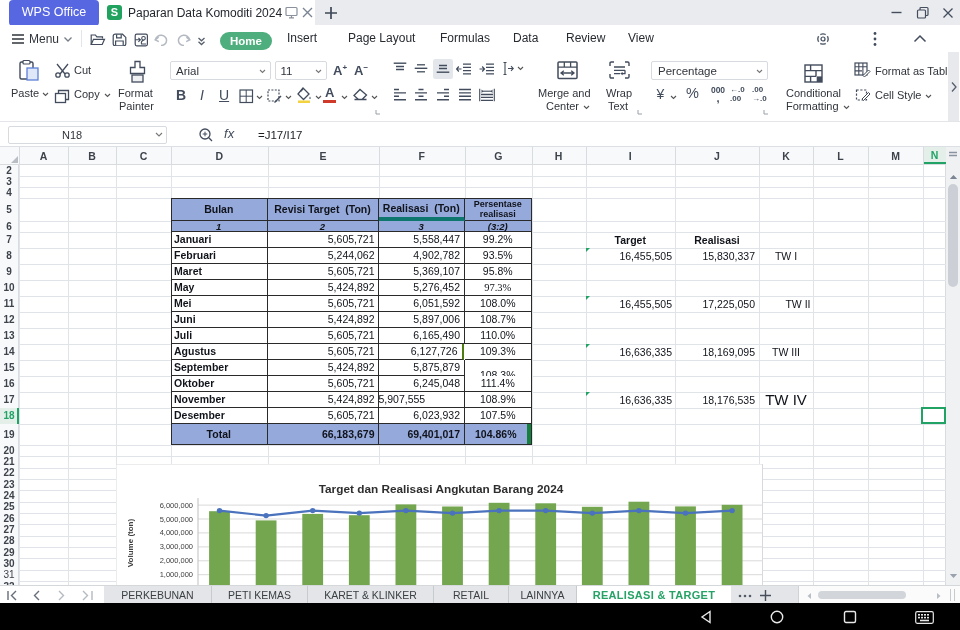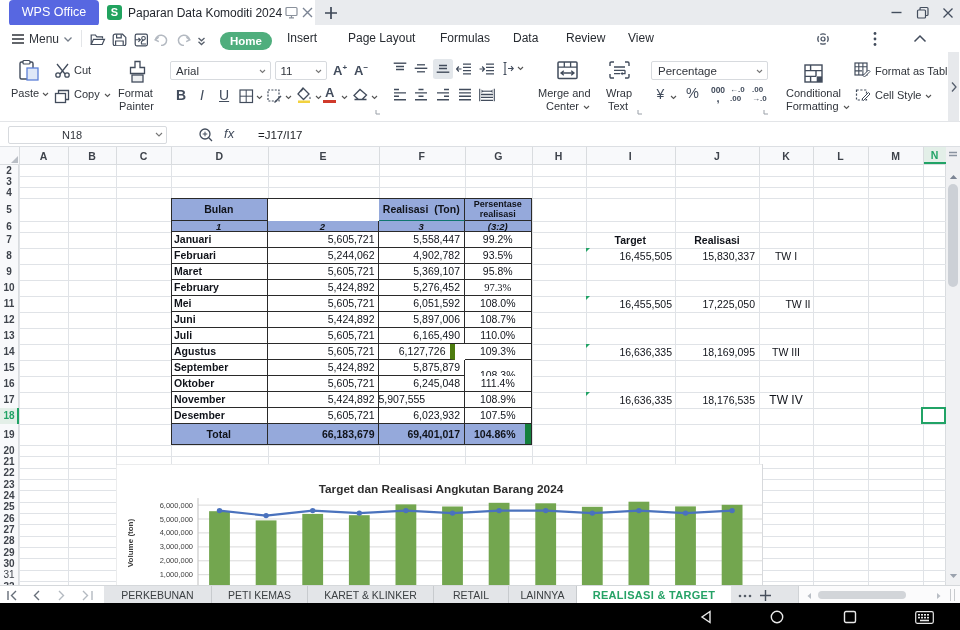--- a/index.html
+++ b/index.html
@@ -413,21 +413,24 @@
 <div class="a" style="left:0;top:377.0px;width:18px;text-align:center;font-size:10px;font-weight:bold;color:#3e434b">27</div>
 <div class="a" style="left:0;top:388.3px;width:18px;text-align:center;font-size:10px;font-weight:bold;color:#3e434b">28</div>
 <div class="a" style="left:0;top:399.6px;width:18px;text-align:center;font-size:10px;font-weight:bold;color:#3e434b">29</div>
 <div class="a" style="left:0;top:411.0px;width:18px;text-align:center;font-size:10px;font-weight:bold;color:#3e434b">30</div>
 <div class="a" style="left:0;top:422.3px;width:18px;text-align:center;font-size:10px;font-weight:normal;color:#3e434b">31</div>
 <div class="a" style="left:0;top:433.6px;width:18px;text-align:center;font-size:10px;font-weight:bold;color:#3e434b">32</div>
 <div class="a" style="left:171px;top:51px;width:360.5px;height:247px;background:#fff"></div>
 <div class="a" style="left:171px;top:51px;width:96.5px;height:23px;background:#95a9db;border-right:1px solid #2a2a2a;border-bottom:1px solid #2a2a2a;display:flex;align-items:center;justify-content:center;text-align:center;font-weight:bold;color:#10131a;">
       <span style="font-size:10.5px">Bulan</span>
     </div>
-<div class="a" style="left:378.5px;top:51px;width:86.5px;height:23px;background:#95a9db;border-right:1px solid #2a2a2a;border-bottom:1px solid #0f766e;display:flex;align-items:center;justify-content:center;text-align:center;font-weight:bold;color:#10131a;">
+<div class="a" style="left:267.5px;top:51px;width:111.0px;height:23px;background:#95a9db;border-right:1px solid #2a2a2a;border-bottom:1px solid #2a2a2a;display:flex;align-items:center;justify-content:center;text-align:center;font-weight:bold;color:#10131a;">
+      <span style="font-size:10.5px">Revisi Target&nbsp; (Ton)</span>
+    </div>
+<div class="a" style="left:378.5px;top:51px;width:86.5px;height:23px;background:#95a9db;border-right:1px solid #2a2a2a;border-bottom:4px solid #0f766e;display:flex;align-items:center;justify-content:center;text-align:center;font-weight:bold;color:#10131a;">
       <span style="font-size:10.5px">Realisasi&nbsp; (Ton)</span>
     </div>
 <div class="a" style="left:465px;top:51px;width:66.5px;height:23px;background:#95a9db;border-right:1px solid #2a2a2a;border-bottom:1px solid #2a2a2a;display:flex;align-items:center;justify-content:center;text-align:center;font-weight:bold;color:#10131a;">
       <span style="font-size:9px;line-height:10px">Persentase<br>realisasi</span>
     </div>
 <div class="a" style="left:171px;top:74px;width:96.5px;height:11px;background:#95a9db;border-right:1px solid #2a2a2a;border-bottom:1px solid #2a2a2a;text-align:center;font-weight:bold;font-style:italic;font-size:9.5px;color:#10131a;line-height:11px;">1</div>
 <div class="a" style="left:267.5px;top:74px;width:111.0px;height:11px;background:#95a9db;border-right:1px solid #2a2a2a;border-bottom:1px solid #2a2a2a;text-align:center;font-weight:bold;font-style:italic;font-size:9.5px;color:#10131a;line-height:11px;">2</div>
 <div class="a" style="left:378.5px;top:74px;width:86.5px;height:11px;background:#95a9db;border-right:1px solid #2a2a2a;border-bottom:1px solid #2a2a2a;text-align:center;font-weight:bold;font-style:italic;font-size:9.5px;color:#10131a;line-height:11px;">3</div>
 <div class="a" style="left:465px;top:74px;width:66.5px;height:11px;background:#95a9db;border-right:1px solid #2a2a2a;border-bottom:1px solid #2a2a2a;text-align:center;font-weight:bold;font-style:italic;font-size:9.5px;color:#10131a;line-height:11px;">(3:2)</div>
 <div class="a" style="left:171px;top:85px;width:96.5px;height:16px;background:#fff;border-right:1px solid #2a2a2a;border-bottom:1px solid #2a2a2a;font-size:10.5px;color:#10131a;line-height:15px;font-weight:bold;padding-left:3px;">Januari</div>
@@ -435,39 +438,39 @@
 <div class="a" style="left:378.5px;top:85px;width:86.5px;height:16px;background:#fff;border-right:1px solid #2a2a2a;border-bottom:1px solid #2a2a2a;font-size:10.5px;color:#10131a;line-height:15px;text-align:right;padding-right:4px;">5,558,447</div>
 <div class="a" style="left:465px;top:85px;width:66.5px;height:16px;background:#fff;border-right:1px solid #2a2a2a;border-bottom:1px solid #2a2a2a;font-size:10.5px;color:#10131a;line-height:15px;text-align:center;">99.2%</div>
 <div class="a" style="left:171px;top:101px;width:96.5px;height:16px;background:#fff;border-right:1px solid #2a2a2a;border-bottom:1px solid #2a2a2a;font-size:10.5px;color:#10131a;line-height:15px;font-weight:bold;padding-left:3px;">Februari</div>
 <div class="a" style="left:267.5px;top:101px;width:111.0px;height:16px;background:#fff;border-right:1px solid #2a2a2a;border-bottom:1px solid #2a2a2a;font-size:10.5px;color:#10131a;line-height:15px;text-align:right;padding-right:3px;">5,244,062</div>
 <div class="a" style="left:378.5px;top:101px;width:86.5px;height:16px;background:#fff;border-right:1px solid #2a2a2a;border-bottom:1px solid #2a2a2a;font-size:10.5px;color:#10131a;line-height:15px;text-align:right;padding-right:4px;">4,902,782</div>
 <div class="a" style="left:465px;top:101px;width:66.5px;height:16px;background:#fff;border-right:1px solid #2a2a2a;border-bottom:1px solid #2a2a2a;font-size:10.5px;color:#10131a;line-height:15px;text-align:center;">93.5%</div>
 <div class="a" style="left:171px;top:117px;width:96.5px;height:16px;background:#fff;border-right:1px solid #2a2a2a;border-bottom:1px solid #2a2a2a;font-size:10.5px;color:#10131a;line-height:15px;font-weight:bold;padding-left:3px;">Maret</div>
 <div class="a" style="left:267.5px;top:117px;width:111.0px;height:16px;background:#fff;border-right:1px solid #2a2a2a;border-bottom:1px solid #2a2a2a;font-size:10.5px;color:#10131a;line-height:15px;text-align:right;padding-right:3px;">5,605,721</div>
 <div class="a" style="left:378.5px;top:117px;width:86.5px;height:16px;background:#fff;border-right:1px solid #2a2a2a;border-bottom:1px solid #2a2a2a;font-size:10.5px;color:#10131a;line-height:15px;text-align:right;padding-right:4px;">5,369,107</div>
 <div class="a" style="left:465px;top:117px;width:66.5px;height:16px;background:#fff;border-right:1px solid #2a2a2a;border-bottom:1px solid #2a2a2a;font-size:10.5px;color:#10131a;line-height:15px;text-align:center;">95.8%</div>
-<div class="a" style="left:171px;top:133px;width:96.5px;height:16px;background:#fff;border-right:1px solid #2a2a2a;border-bottom:1px solid #2a2a2a;font-size:10.5px;color:#10131a;line-height:15px;font-weight:bold;padding-left:3px;">February</div>
+<div class="a" style="left:171px;top:133px;width:96.5px;height:16px;background:#fff;border-right:1px solid #2a2a2a;border-bottom:1px solid #2a2a2a;font-size:10.5px;color:#10131a;line-height:15px;font-weight:bold;padding-left:3px;">May</div>
 <div class="a" style="left:267.5px;top:133px;width:111.0px;height:16px;background:#fff;border-right:1px solid #2a2a2a;border-bottom:1px solid #2a2a2a;font-size:10.5px;color:#10131a;line-height:15px;text-align:right;padding-right:3px;">5,424,892</div>
 <div class="a" style="left:378.5px;top:133px;width:86.5px;height:16px;background:#fff;border-right:1px solid #2a2a2a;border-bottom:1px solid #2a2a2a;font-size:10.5px;color:#10131a;line-height:15px;text-align:right;padding-right:4px;">5,276,452</div>
 <div class="a" style="left:465px;top:133px;width:66.5px;height:16px;background:#fff;border-right:1px solid #2a2a2a;border-bottom:1px solid #2a2a2a;font-size:10.5px;color:#10131a;line-height:15px;text-align:center;font-family:Liberation Serif, serif;">97.3%</div>
 <div class="a" style="left:171px;top:149px;width:96.5px;height:16px;background:#fff;border-right:1px solid #2a2a2a;border-bottom:1px solid #2a2a2a;font-size:10.5px;color:#10131a;line-height:15px;font-weight:bold;padding-left:3px;">Mei</div>
 <div class="a" style="left:267.5px;top:149px;width:111.0px;height:16px;background:#fff;border-right:1px solid #2a2a2a;border-bottom:1px solid #2a2a2a;font-size:10.5px;color:#10131a;line-height:15px;text-align:right;padding-right:3px;">5,605,721</div>
 <div class="a" style="left:378.5px;top:149px;width:86.5px;height:16px;background:#fff;border-right:1px solid #2a2a2a;border-bottom:1px solid #2a2a2a;font-size:10.5px;color:#10131a;line-height:15px;text-align:right;padding-right:4px;">6,051,592</div>
 <div class="a" style="left:465px;top:149px;width:66.5px;height:16px;background:#fff;border-right:1px solid #2a2a2a;border-bottom:1px solid #2a2a2a;font-size:10.5px;color:#10131a;line-height:15px;text-align:center;">108.0%</div>
 <div class="a" style="left:171px;top:165px;width:96.5px;height:16px;background:#fff;border-right:1px solid #2a2a2a;border-bottom:1px solid #2a2a2a;font-size:10.5px;color:#10131a;line-height:15px;font-weight:bold;padding-left:3px;">Juni</div>
 <div class="a" style="left:267.5px;top:165px;width:111.0px;height:16px;background:#fff;border-right:1px solid #2a2a2a;border-bottom:1px solid #2a2a2a;font-size:10.5px;color:#10131a;line-height:15px;text-align:right;padding-right:3px;">5,424,892</div>
 <div class="a" style="left:378.5px;top:165px;width:86.5px;height:16px;background:#fff;border-right:1px solid #2a2a2a;border-bottom:1px solid #2a2a2a;font-size:10.5px;color:#10131a;line-height:15px;text-align:right;padding-right:4px;">5,897,006</div>
 <div class="a" style="left:465px;top:165px;width:66.5px;height:16px;background:#fff;border-right:1px solid #2a2a2a;border-bottom:1px solid #2a2a2a;font-size:10.5px;color:#10131a;line-height:15px;text-align:center;">108.7%</div>
 <div class="a" style="left:171px;top:181px;width:96.5px;height:16px;background:#fff;border-right:1px solid #2a2a2a;border-bottom:1px solid #2a2a2a;font-size:10.5px;color:#10131a;line-height:15px;font-weight:bold;padding-left:3px;">Juli</div>
 <div class="a" style="left:267.5px;top:181px;width:111.0px;height:16px;background:#fff;border-right:1px solid #2a2a2a;border-bottom:1px solid #2a2a2a;font-size:10.5px;color:#10131a;line-height:15px;text-align:right;padding-right:3px;">5,605,721</div>
 <div class="a" style="left:378.5px;top:181px;width:86.5px;height:16px;background:#fff;border-right:1px solid #2a2a2a;border-bottom:1px solid #2a2a2a;font-size:10.5px;color:#10131a;line-height:15px;text-align:right;padding-right:4px;">6,165,490</div>
 <div class="a" style="left:465px;top:181px;width:66.5px;height:16px;background:#fff;border-right:1px solid #2a2a2a;border-bottom:1px solid #2a2a2a;font-size:10.5px;color:#10131a;line-height:15px;text-align:center;">110.0%</div>
 <div class="a" style="left:171px;top:197px;width:96.5px;height:16px;background:#fff;border-right:1px solid #2a2a2a;border-bottom:1px solid #2a2a2a;font-size:10.5px;color:#10131a;line-height:15px;font-weight:bold;padding-left:3px;">Agustus</div>
 <div class="a" style="left:267.5px;top:197px;width:111.0px;height:16px;background:#fff;border-right:1px solid #2a2a2a;border-bottom:1px solid #2a2a2a;font-size:10.5px;color:#10131a;line-height:15px;text-align:right;padding-right:3px;">5,605,721</div>
-<div class="a" style="left:378.5px;top:197px;width:76px;height:16px;background:#fff;border-right:5px solid #4d7c0f;border-bottom:1px solid #2a2a2a;font-size:10.5px;color:#10131a;line-height:15px;text-align:right;padding-right:4px;">6,127,726</div>
+<div class="a" style="left:378.5px;top:197px;width:85px;height:16px;background:#fff;border-right:2px solid #4d7c0f;border-bottom:1px solid #2a2a2a;font-size:10.5px;color:#10131a;line-height:15px;text-align:right;padding-right:4px;">6,127,726</div>
 <div class="a" style="left:465px;top:197px;width:66.5px;height:16px;background:#fff;border-right:1px solid #2a2a2a;border-bottom:1px solid #2a2a2a;font-size:10.5px;color:#10131a;line-height:15px;text-align:center;">109.3%</div>
 <div class="a" style="left:171px;top:213px;width:96.5px;height:16px;background:#fff;border-right:1px solid #2a2a2a;border-bottom:1px solid #2a2a2a;font-size:10.5px;color:#10131a;line-height:15px;font-weight:bold;padding-left:3px;">September</div>
 <div class="a" style="left:267.5px;top:213px;width:111.0px;height:16px;background:#fff;border-right:1px solid #2a2a2a;border-bottom:1px solid #2a2a2a;font-size:10.5px;color:#10131a;line-height:15px;text-align:right;padding-right:3px;">5,424,892</div>
 <div class="a" style="left:378.5px;top:213px;width:86.5px;height:16px;background:#fff;border-right:1px solid #2a2a2a;border-bottom:1px solid #2a2a2a;font-size:10.5px;color:#10131a;line-height:15px;text-align:right;padding-right:4px;">5,875,879</div>
 <div class="a" style="left:465px;top:221px;width:66.5px;height:16px;background:#fff;border-right:1px solid #2a2a2a;border-bottom:1px solid #2a2a2a;font-size:10.5px;color:#10131a;line-height:15px;text-align:center;">108.3%</div>
 <div class="a" style="left:171px;top:229px;width:96.5px;height:16px;background:#fff;border-right:1px solid #2a2a2a;border-bottom:1px solid #2a2a2a;font-size:10.5px;color:#10131a;line-height:15px;font-weight:bold;padding-left:3px;">Oktober</div>
 <div class="a" style="left:267.5px;top:229px;width:111.0px;height:16px;background:#fff;border-right:1px solid #2a2a2a;border-bottom:1px solid #2a2a2a;font-size:10.5px;color:#10131a;line-height:15px;text-align:right;padding-right:3px;">5,605,721</div>
 <div class="a" style="left:378.5px;top:229px;width:86.5px;height:16px;background:#fff;border-right:1px solid #2a2a2a;border-bottom:1px solid #2a2a2a;font-size:10.5px;color:#10131a;line-height:15px;text-align:right;padding-right:4px;">6,245,048</div>
 <div class="a" style="left:465px;top:229px;width:66.5px;height:16px;background:#fff;border-right:1px solid #2a2a2a;border-bottom:1px solid #2a2a2a;font-size:10.5px;color:#10131a;line-height:15px;text-align:center;">111.4%</div>
 <div class="a" style="left:171px;top:245px;width:96.5px;height:16px;background:#fff;border-right:1px solid #2a2a2a;border-bottom:1px solid #2a2a2a;font-size:10.5px;color:#10131a;line-height:15px;font-weight:bold;padding-left:3px;">November</div>
@@ -480,21 +483,21 @@
 <div class="a" style="left:465px;top:261px;width:66.5px;height:16px;background:#fff;border-right:1px solid #2a2a2a;border-bottom:1px solid #2a2a2a;font-size:10.5px;color:#10131a;line-height:15px;text-align:center;">107.5%</div>
 <div class="a" style="left:171px;top:277px;width:96.5px;height:21px;background:#95a9db;border-right:1px solid #2a2a2a;border-bottom:1px solid #2a2a2a;font-size:10.5px;font-weight:bold;color:#10131a;display:flex;align-items:center;">
       <span style="width:100%;text-align:center">Total</span>
     </div>
 <div class="a" style="left:267.5px;top:277px;width:111.0px;height:21px;background:#95a9db;border-right:1px solid #2a2a2a;border-bottom:1px solid #2a2a2a;font-size:10.5px;font-weight:bold;color:#10131a;display:flex;align-items:center;">
       <span style="width:100%;text-align:right;padding-right:3px">66,183,679</span>
     </div>
 <div class="a" style="left:378.5px;top:277px;width:86.5px;height:21px;background:#95a9db;border-right:1px solid #2a2a2a;border-bottom:1px solid #2a2a2a;font-size:10.5px;font-weight:bold;color:#10131a;display:flex;align-items:center;">
       <span style="width:100%;text-align:right;padding-right:4px">69,401,017</span>
     </div>
-<div class="a" style="left:465px;top:277px;width:66.5px;height:21px;background:#95a9db;border-right:7px solid #15803d;border-bottom:1px solid #2a2a2a;font-size:10.5px;font-weight:bold;color:#10131a;display:flex;align-items:center;">
+<div class="a" style="left:465px;top:277px;width:66.5px;height:21px;background:#95a9db;border-right:5px solid #15803d;border-bottom:1px solid #2a2a2a;font-size:10.5px;font-weight:bold;color:#10131a;display:flex;align-items:center;">
       <span style="width:100%;text-align:center">104.86%</span>
     </div>
 <div class="a" style="left:171px;top:51px;width:361px;height:1px;background:#2a2a2a"></div>
 <div class="a" style="left:171px;top:297px;width:361px;height:1px;background:#2a2a2a"></div>
 <div class="a" style="left:171px;top:51px;width:1px;height:247px;background:#2a2a2a"></div>
 <div class="a" style="left:531px;top:51px;width:1px;height:247px;background:#2a2a2a"></div>
 <div class="a" style="left:585.5px;top:85px;width:89.5px;height:16px;font-size:10.5px;line-height:16px;color:#10131a;text-align:center;font-weight:bold;">Target</div>
 <div class="a" style="left:675px;top:85px;width:84px;height:16px;font-size:10.5px;line-height:16px;color:#10131a;text-align:center;font-weight:bold;">Realisasi</div>
 <div class="a" style="left:585.5px;top:101px;width:89.5px;height:16px;font-size:10.5px;line-height:16px;color:#10131a;text-align:right;padding-right:3px;">16,455,505</div>
 <div class="a" style="left:675px;top:101px;width:84px;height:16px;font-size:10.5px;line-height:16px;color:#10131a;text-align:right;padding-right:4px;">15,830,337</div>
@@ -509,21 +512,21 @@
       <path d="M0 0h4L0 4z" fill="#21a366"></path>
     </svg>
 <div class="a" style="left:585.5px;top:197px;width:89.5px;height:16px;font-size:10.5px;line-height:16px;color:#10131a;text-align:right;padding-right:3px;">16,636,335</div>
 <div class="a" style="left:675px;top:197px;width:84px;height:16px;font-size:10.5px;line-height:16px;color:#10131a;text-align:right;padding-right:4px;">18,169,095</div>
 <div class="a" style="left:759px;top:197px;width:54px;height:16px;font-size:10.5px;line-height:16px;color:#10131a;text-align:center;">TW III</div>
 <svg class="a" style="left:586px;top:197px" width="5" height="5">
       <path d="M0 0h4L0 4z" fill="#21a366"></path>
     </svg>
 <div class="a" style="left:585.5px;top:245px;width:89.5px;height:16px;font-size:10.5px;line-height:16px;color:#10131a;text-align:right;padding-right:3px;">16,636,335</div>
 <div class="a" style="left:675px;top:245px;width:84px;height:16px;font-size:10.5px;line-height:16px;color:#10131a;text-align:right;padding-right:4px;">18,176,535</div>
-<div class="a" style="left:759px;top:245px;width:54px;height:16px;font-size:12px;line-height:16px;color:#10131a;text-align:center;">TW IV</div>
+<div class="a" style="left:759px;top:245px;width:54px;height:16px;font-size:15px;line-height:16px;color:#10131a;text-align:center;">TW IV</div>
 <svg class="a" style="left:586px;top:245px" width="5" height="5">
       <path d="M0 0h4L0 4z" fill="#21a366"></path>
     </svg>
 <div class="a" style="left:921px;top:259.5px;width:25px;height:17px;border:2px solid #21a366;background:#fff"></div>
 <svg class="a" style="left:115.5px;top:316.5px" width="647" height="121.5" viewBox="0 0 647 121.5">
       <rect x="0" y="0" width="646.5" height="121.5" fill="#fff" stroke="#d7d9dc" stroke-width="1"></rect>
       <text x="325" y="29" text-anchor="middle" font-size="11.8" font-weight="bold" fill="#2e2e2e">Target dan Realisasi Angkutan Barang 2024</text>
       <path d="M82 110.7H646" stroke="#d9d9d9" stroke-width="1"></path>
       <text x="77" y="113.2" text-anchor="end" font-size="7.5" fill="#404040">1,000,000</text>
       <path d="M82 96.8H646" stroke="#d9d9d9" stroke-width="1"></path>

